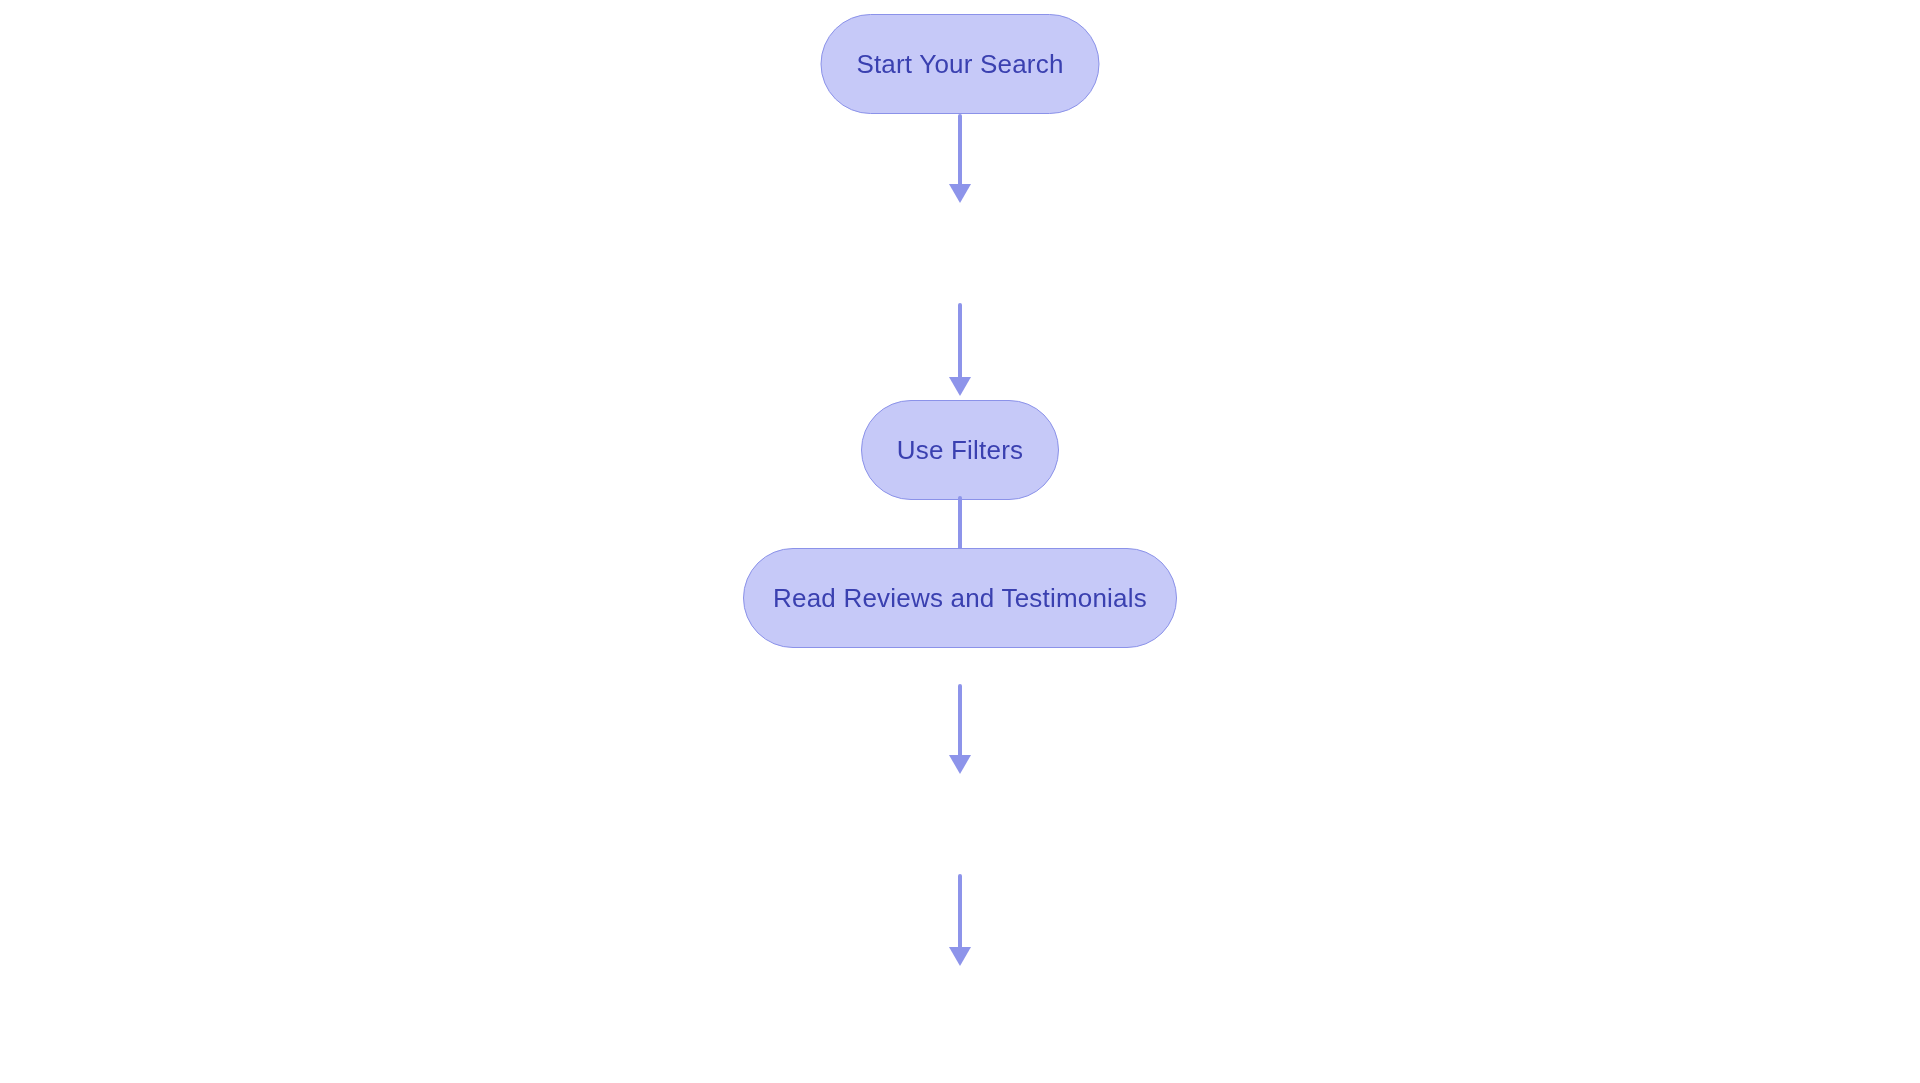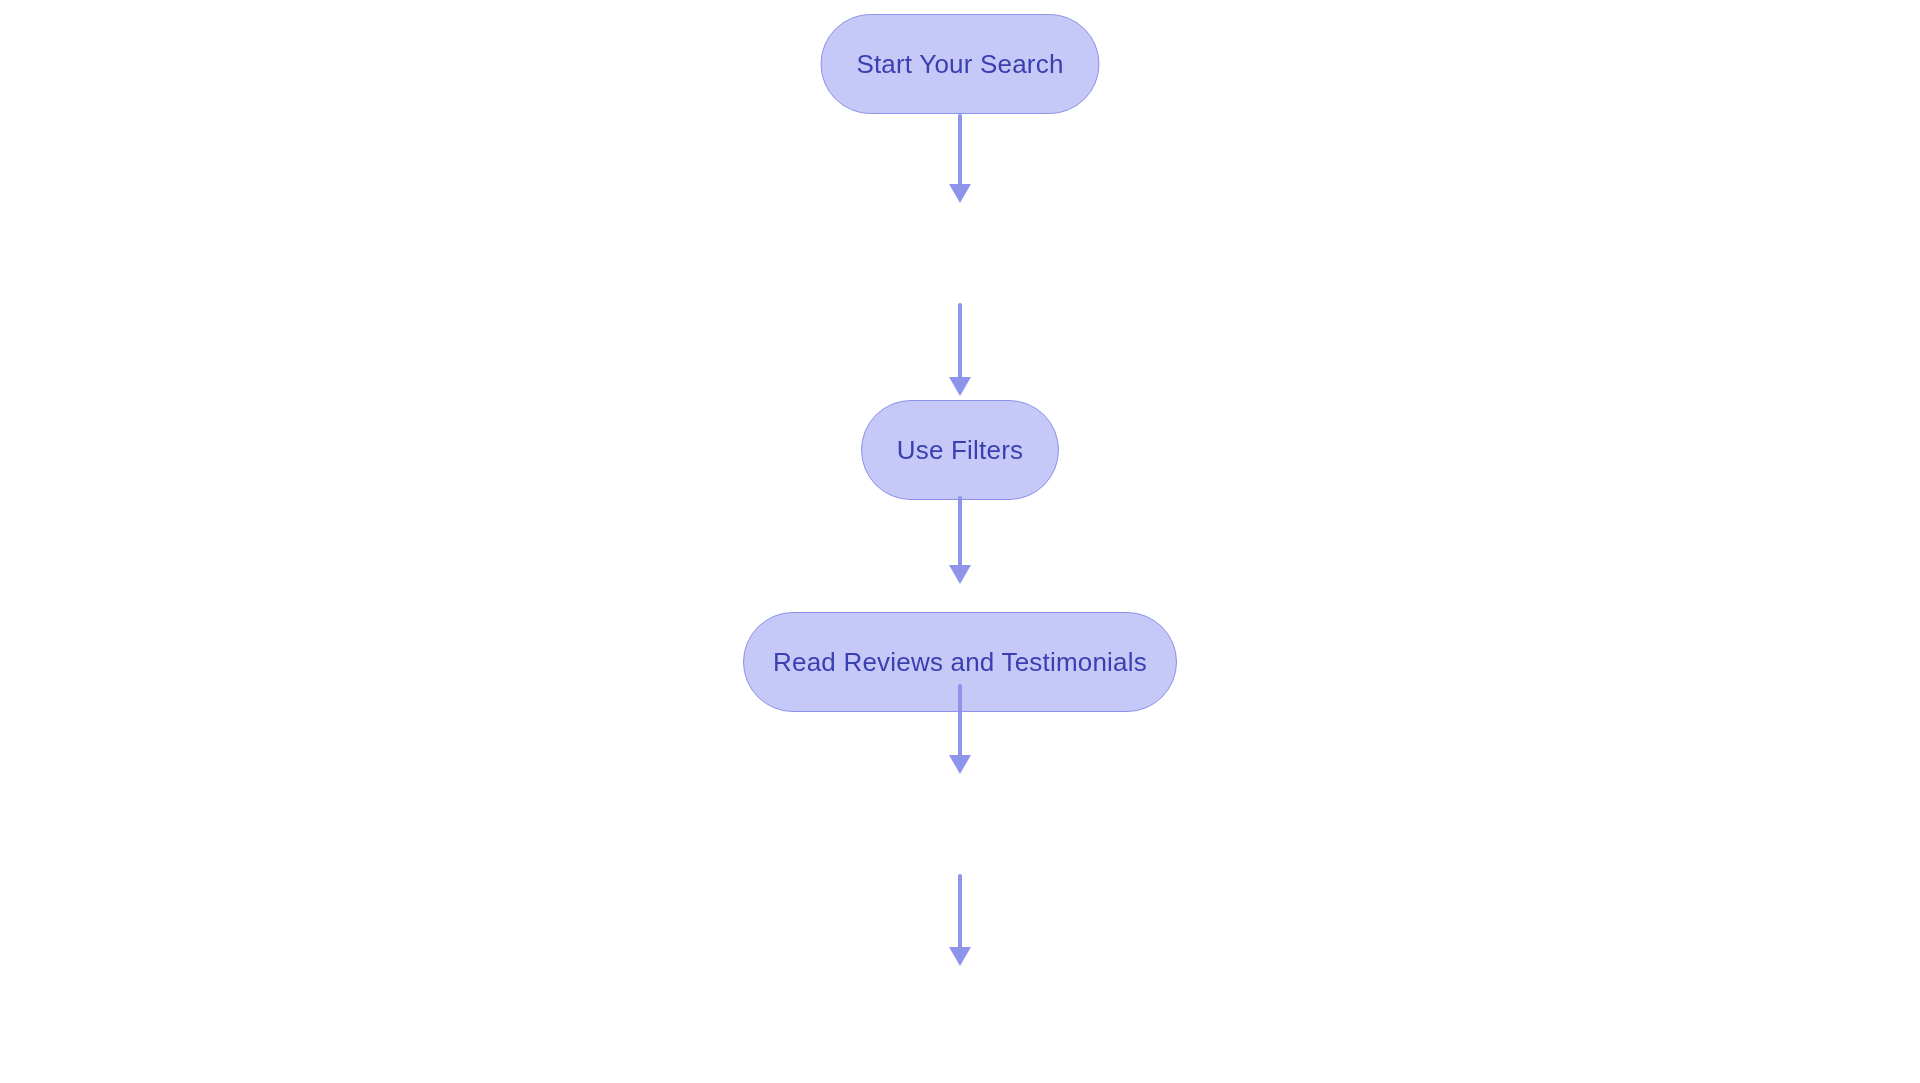--- a/index.html
+++ b/index.html
@@ -31,21 +31,21 @@
   .node-label {
     color: var(--node-text, #3a40b0);
     font-size: 26px;
     letter-spacing: 0.2px;
     white-space: nowrap;
     line-height: 1;
   }
   .n1 { top: 14px;  width: 279px; }
   .n2 { top: 203px; width: 414px; }
   .n3 { top: 400px; width: 198px; }
-  .n4 { top: 612px; width: 434px; }
+  .n4 { top: 548px; width: 434px; }
   .n5 { top: 774px; width: 285px; }
   .n6 { top: 966px; width: 198px; }
 
   .arrow {
     position: absolute;
     left: 960px;
     width: 0;
   }
   .a1 { top: 114px; height: 89px; }
   .a2 { top: 303px; height: 93px; }

